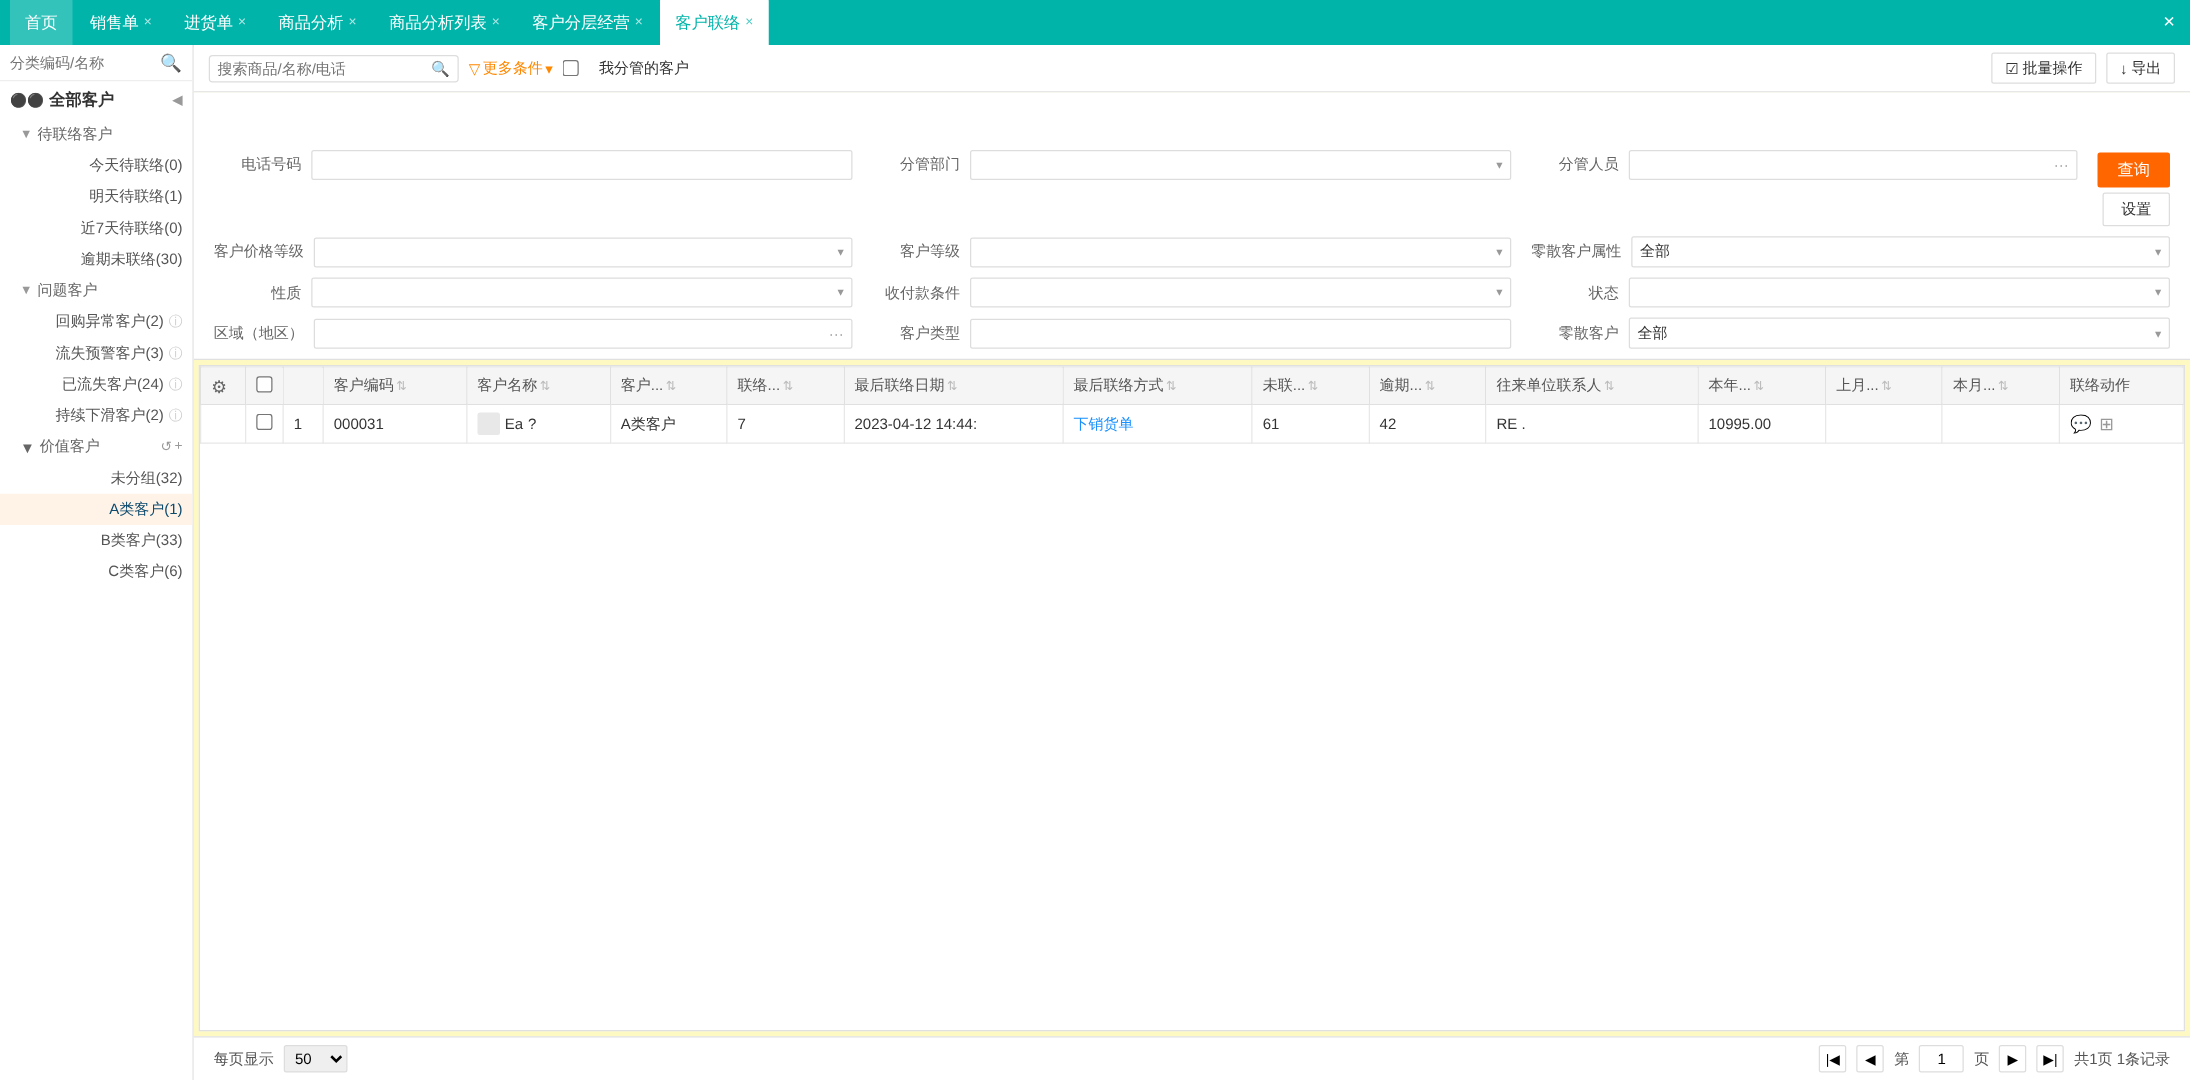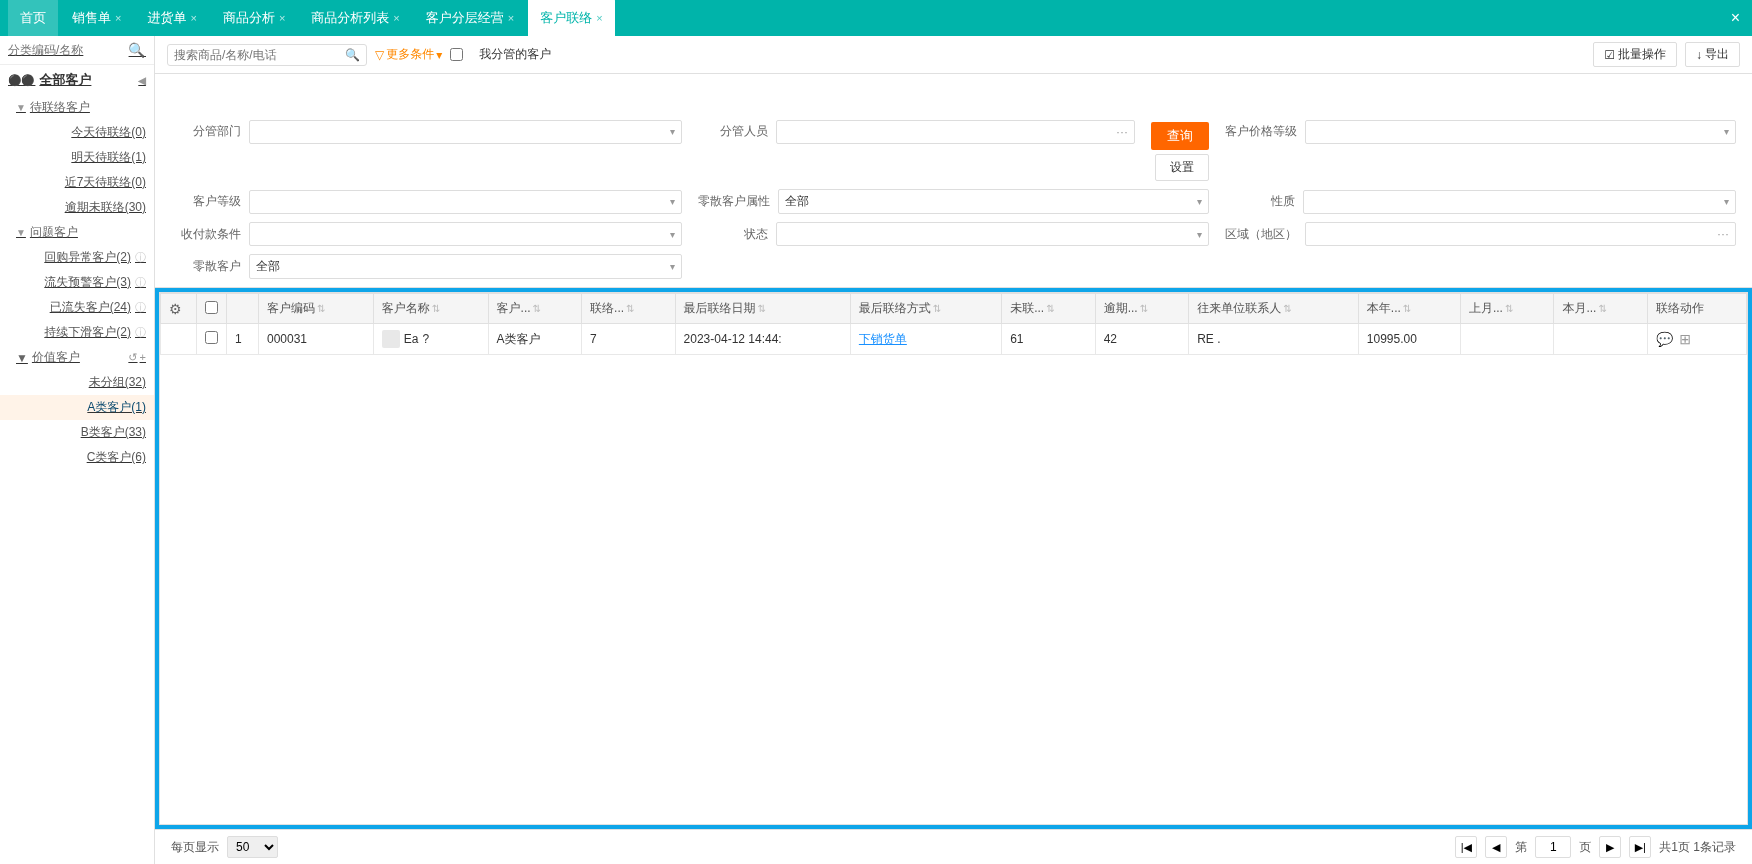--- a/index.html
+++ b/index.html
@@ -55,21 +55,20 @@
 
     
     .sidebar {
       width: 155px;
       background: #fff;
       border-right: 1px solid #e0e0e0;
       display: flex;
       flex-direction: column;
       overflow-y: auto;
       flex-shrink: 0;
-      text-decoration: underline;
     }
     .sidebar-search {
       display: flex;
       align-items: center;
       padding: 6px 8px;
       border-bottom: 1px solid #eee;
       gap: 4px;
     }
     .sidebar-search input {
       border: none;
@@ -132,21 +131,21 @@
       color: #666;
       gap: 4px;
     }
     .sidebar-value-group .icons { margin-left: auto; display: flex; gap: 2px; color: #999; font-size: 11px; }
 
     
     .content-area {
       flex: 1;
       display: flex;
       flex-direction: column;
-      background: #0ea5e9;
+      background: #fef9c3;
       overflow: hidden;
     }
 
     
     .filter-bar {
       background: #fff;
       border-bottom: 1px solid #e0e0e0;
       padding: 6px 12px;
       display: flex;
       align-items: center;
@@ -311,21 +310,20 @@
       gap: 2px;
     }
     .data-table td {
       border: 1px solid #e8e8e8;
       padding: 6px 8px;
       color: #333;
       white-space: nowrap;
     }
     .link-text {
       color: #1890ff;
-      text-decoration: underline;
       cursor: pointer;
     }
     .row-actions {
       display: flex;
       gap: 6px;
     }
     .row-action-icon {
       color: #999;
       cursor: pointer;
       font-size: 14px;
@@ -528,20 +526,26 @@
         <button class="btn-export">
           <span>↓</span>
           <span>导出</span>
         </button>
       </div>
     </div>
 
     <div class="advanced-filter">
 
       <div class="filter-row">
+        <span class="filter-label">电话号码</span>
+        <div class="filter-input">
+          <span></span>
+        </div>
+      </div>
+      <div class="filter-row">
         <span class="filter-label">分管部门</span>
         <div class="filter-input">
           <span></span>
           <span class="down-arrow">▾</span>
         </div>
       </div>
       <div class="filter-row">
         <span class="filter-label">分管人员</span>
         <div class="filter-input">
           <span></span>
@@ -595,20 +599,26 @@
           <span></span>
           <span class="down-arrow">▾</span>
         </div>
       </div>
 
       <div class="filter-row">
         <span class="filter-label">区域（地区）</span>
         <div class="filter-input">
           <span></span>
           <span class="dots">···</span>
+        </div>
+      </div>
+      <div class="filter-row">
+        <span class="filter-label">客户类型</span>
+        <div class="filter-input">
+          <span></span>
         </div>
       </div>
       <div class="filter-row">
         <span class="filter-label">零散客户</span>
         <div class="filter-input">
           <span>全部</span>
           <span class="down-arrow">▾</span>
         </div>
       </div>
     </div>

